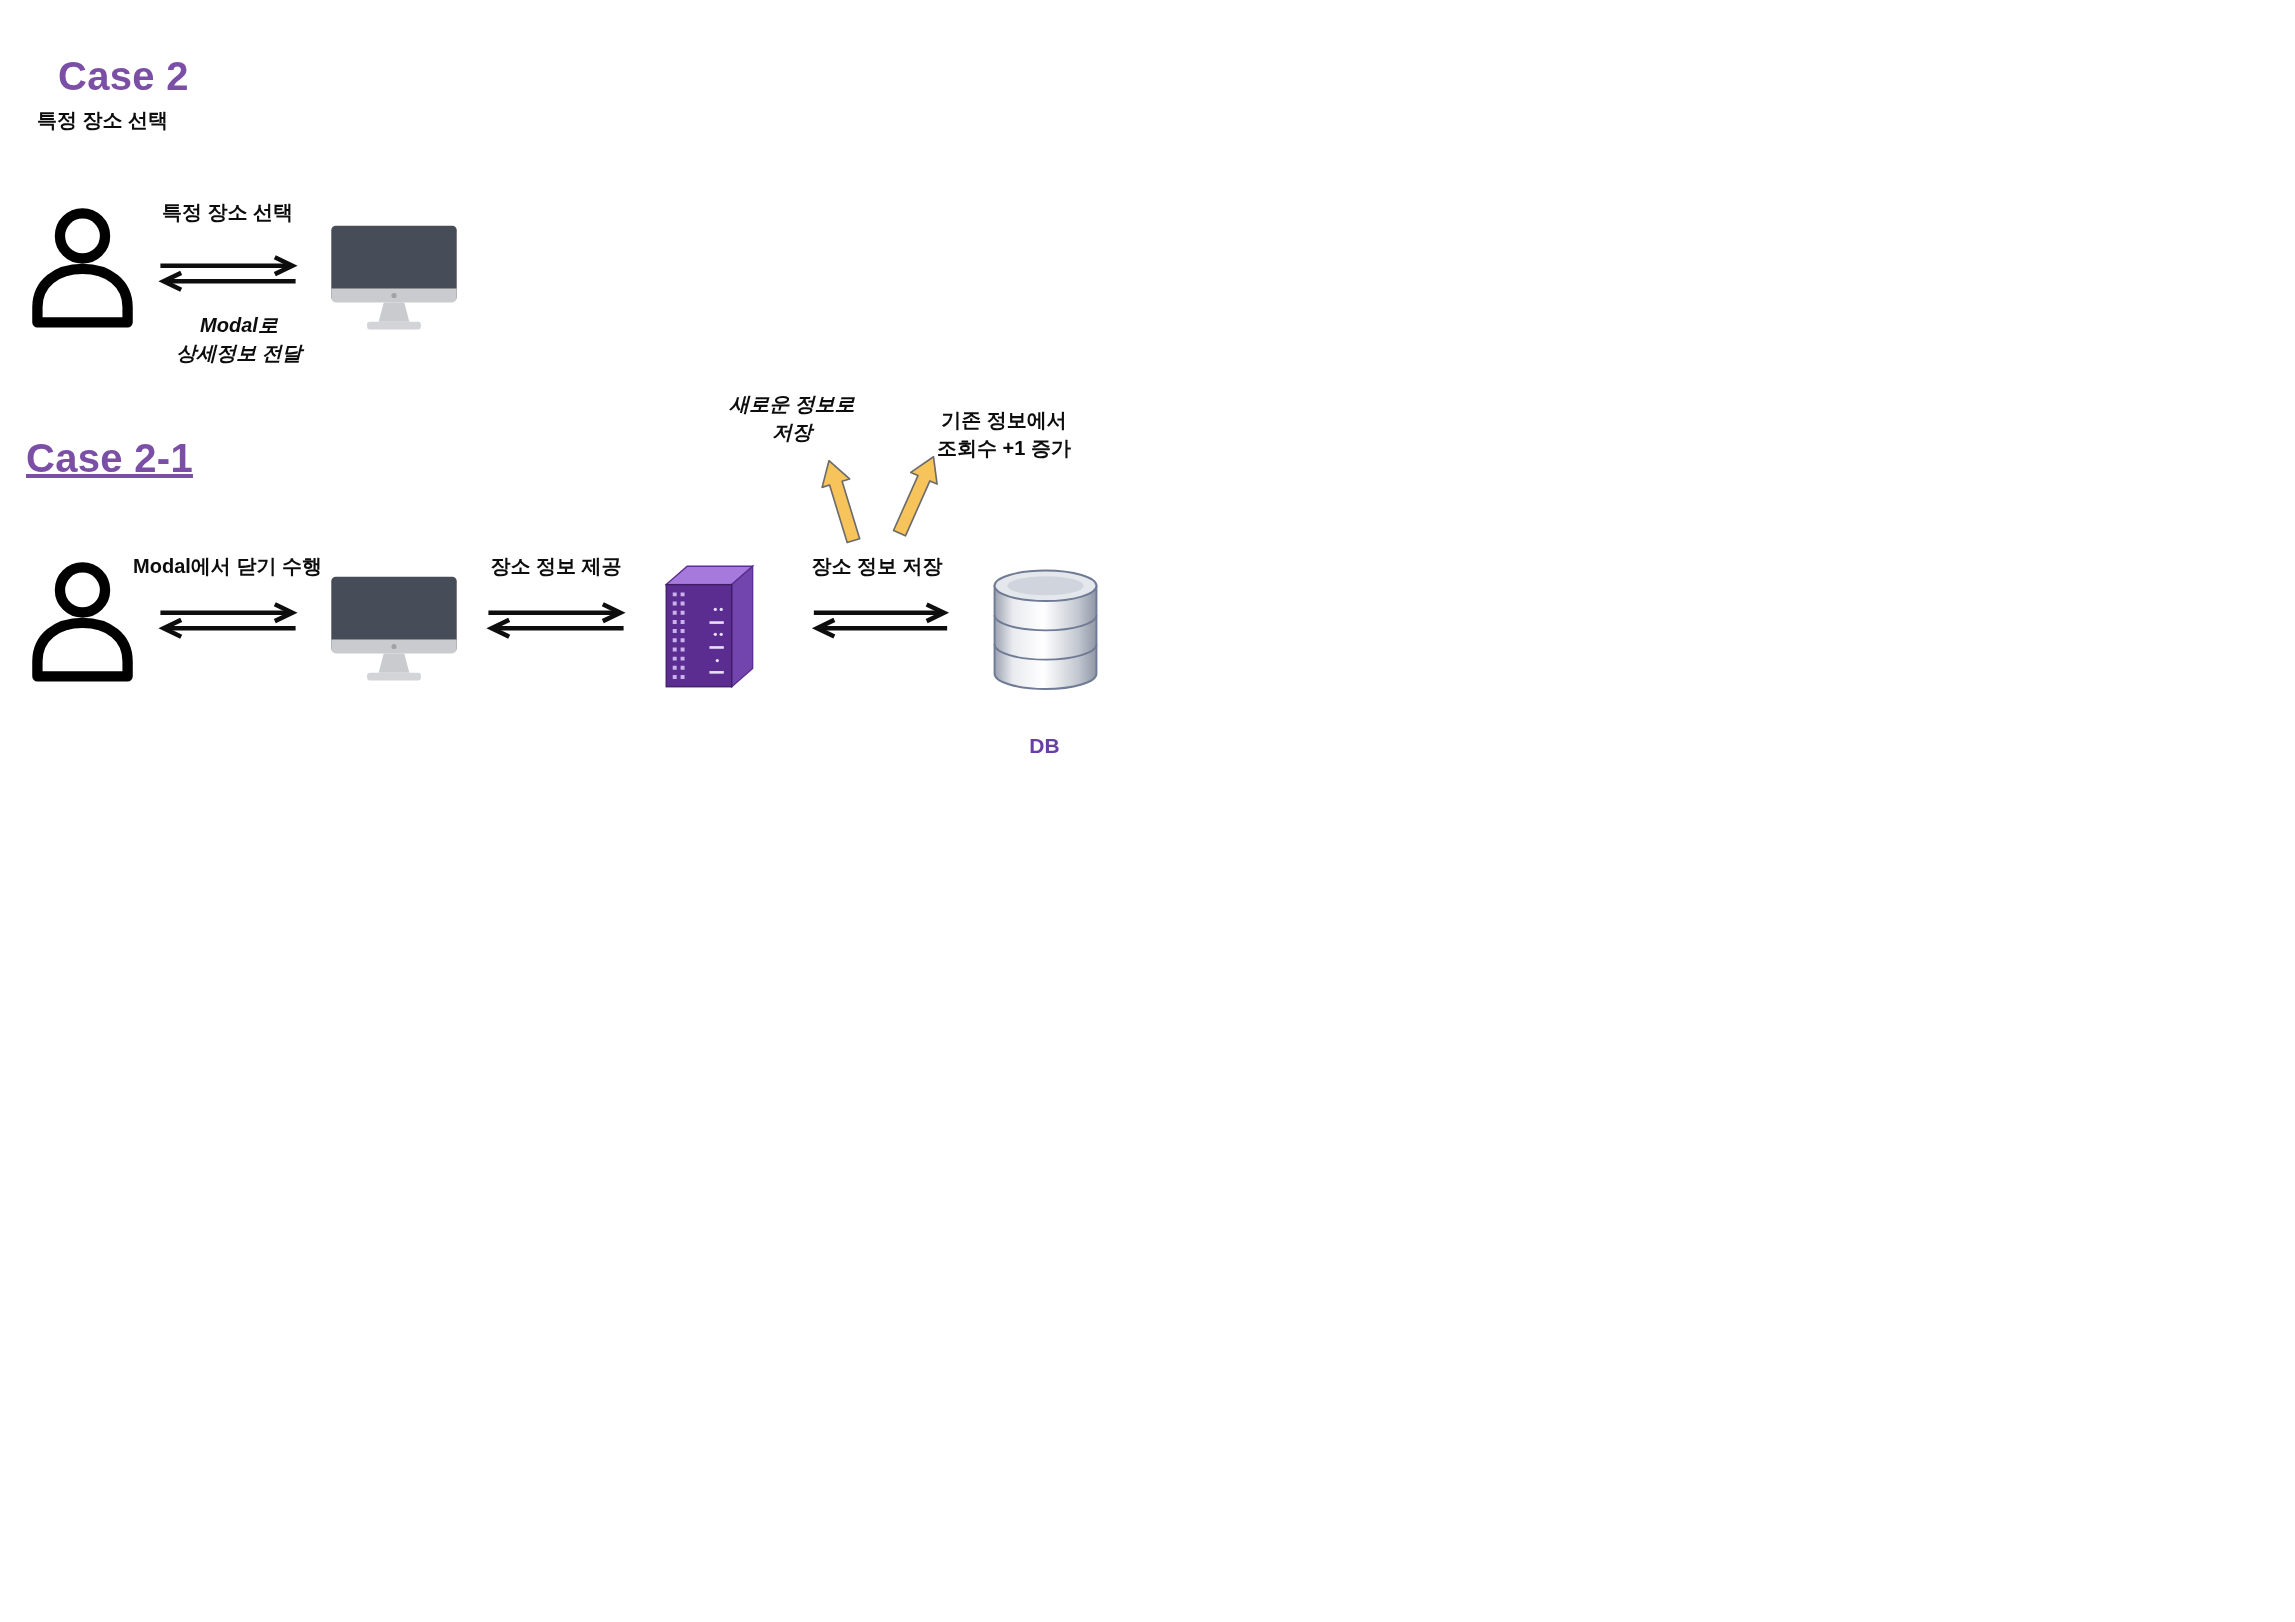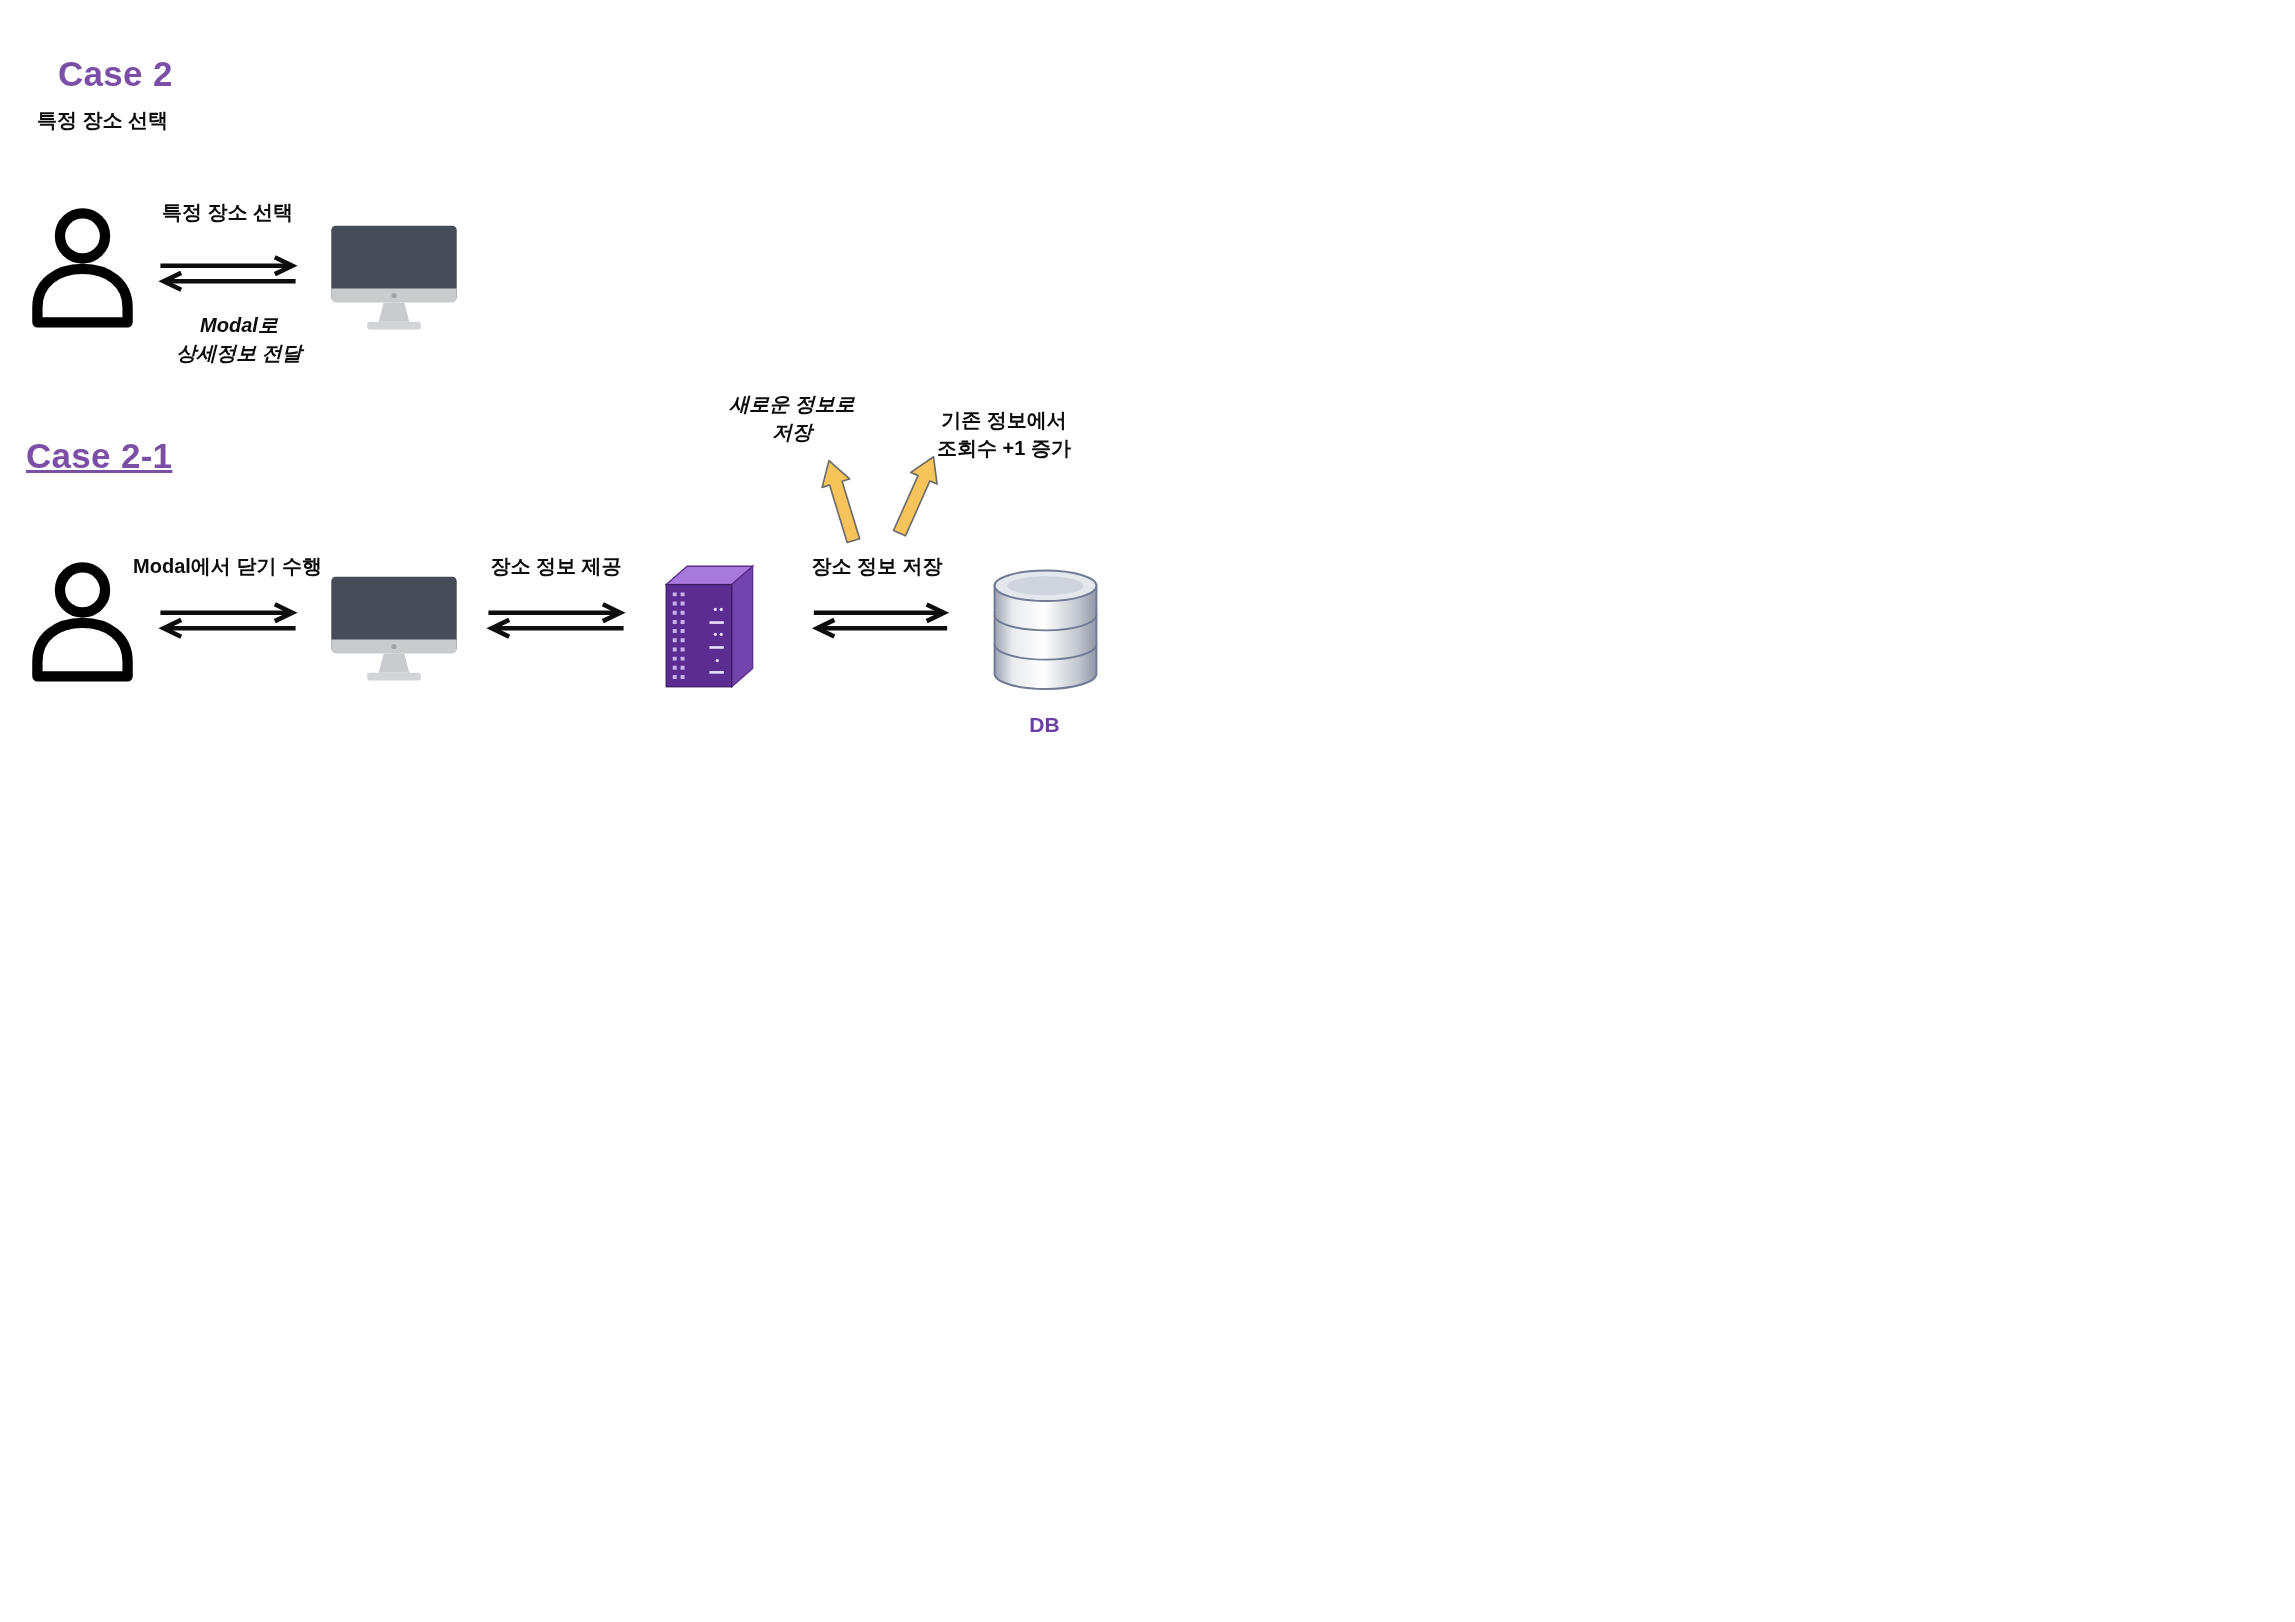--- a/index.html
+++ b/index.html
@@ -6,21 +6,21 @@
   .canvas {
     position: relative;
     width: 1148px;
     height: 811px;
     background: #ffffff;
     font-family: "Liberation Sans", sans-serif;
     overflow: hidden;
   }
   .title {
     position: absolute;
-    font-size: 35px;
+    font-size: 40px;
     font-weight: 800;
     color: #7b4fa6;
     letter-spacing: 0.3px;
     white-space: nowrap;
   }
   .label {
     position: absolute;
     font-size: 20px;
     font-weight: 700;
     color: #0d0d0d;
@@ -28,20 +28,21 @@
     line-height: 1.42;
     white-space: nowrap;
   }
   .label.left-align { text-align: left; }
   .db-caption {
     position: absolute;
     font-size: 21px;
     font-weight: 700;
     color: #6a3fa5;
     text-align: center;
+    margin-top: 21px;
   }
   svg.icon, svg.dbl, svg.branch { position: absolute; display: block; }
 </style>
 </head>
 <body>
 
 <div class="canvas">
 
   <div class="title" style="left:58px; top:54px;">Case 2</div>
 

